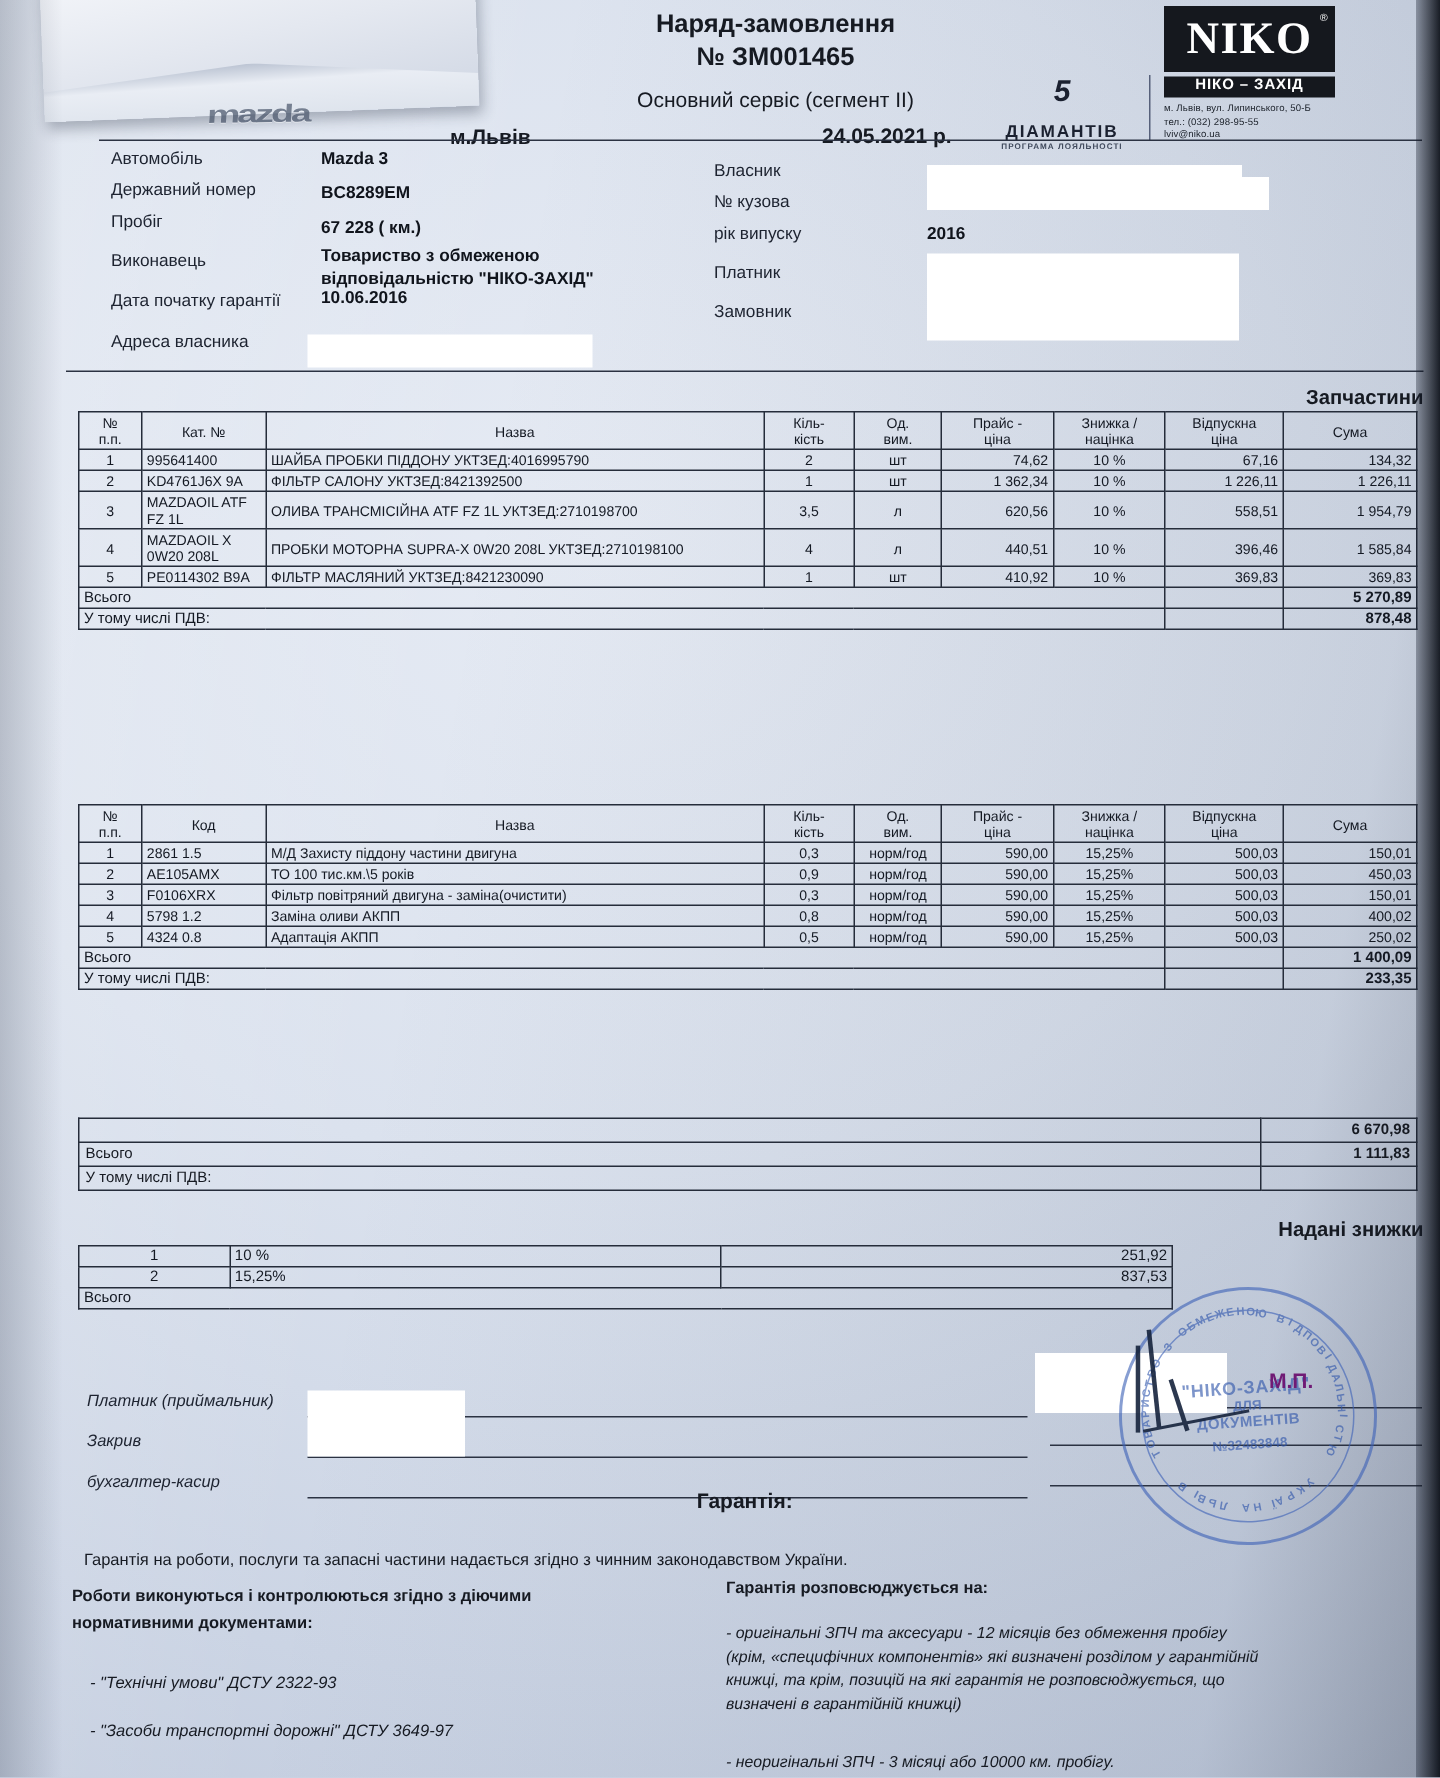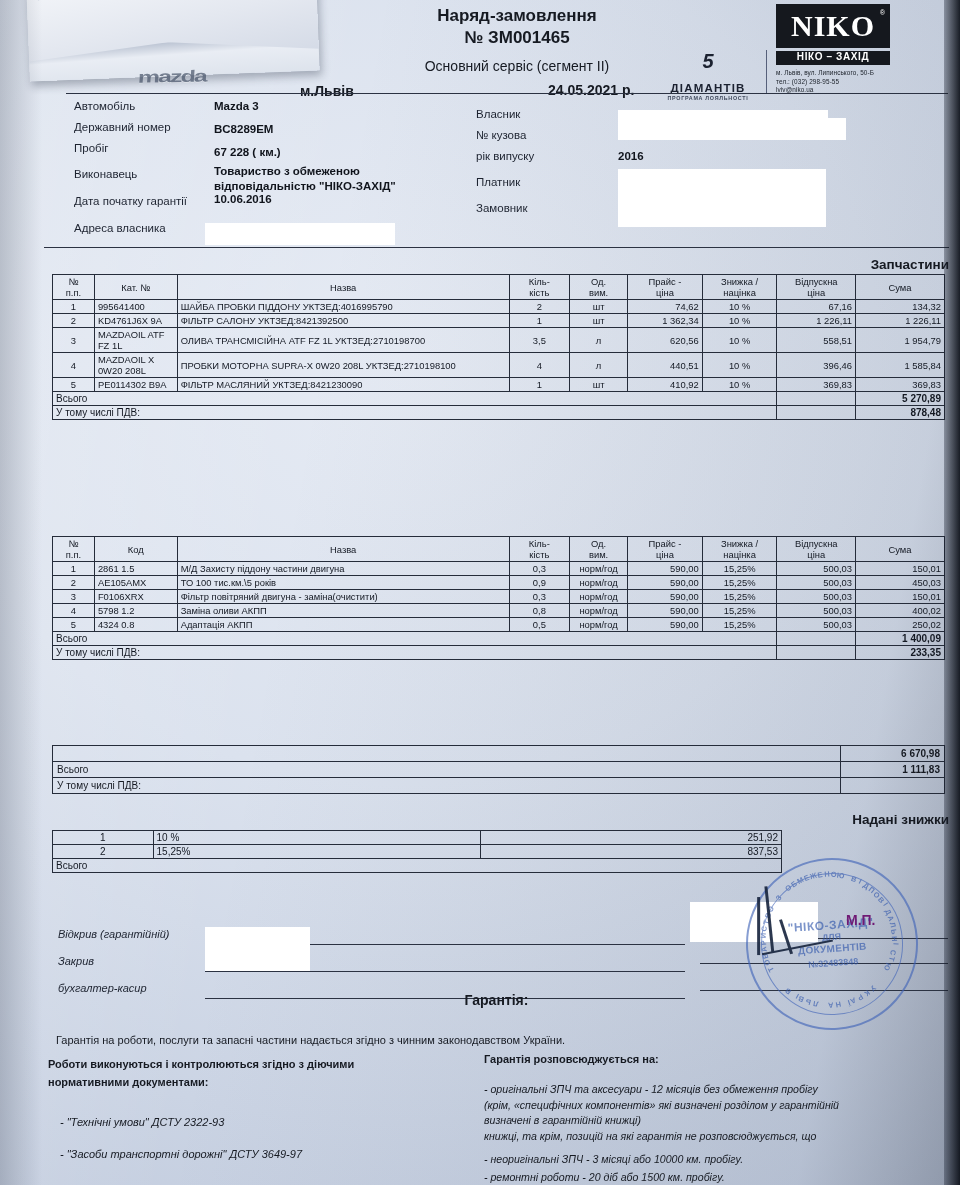--- a/index.html
+++ b/index.html
@@ -429,21 +429,21 @@
           <td class="c">2</td>
           <td class="l">15,25%</td>
           <td class="r">837,53</td>
         </tr>
         <tr>
           <td colspan="3" class="tot-lbl">Всього</td>
         </tr>
       </tbody>
   </table>
 
-  <div class="sig-lbl" style="left:58px;top:928px;">Відкрив (гарантійній)</div>
+  <div class="sig-lbl" style="left:58px;top:928px;">Платник (приймальник)</div>
   <div class="sig-line" style="left:205px;top:944px;width:480px;"></div>
   <div class="sig-line" style="left:700px;top:938px;width:248px;"></div>
 
   <div class="sig-lbl" style="left:58px;top:955px;">Закрив</div>
   <div class="sig-line" style="left:205px;top:971px;width:480px;"></div>
   <div class="sig-line" style="left:700px;top:963px;width:248px;"></div>
 
   <div class="sig-lbl" style="left:58px;top:982px;">бухгалтер-касир</div>
   <div class="sig-line" style="left:205px;top:998px;width:480px;"></div>
   <div class="sig-line" style="left:700px;top:990px;width:248px;"></div>
@@ -527,21 +527,21 @@
 
   <div class="war-line war-bold" style="left:48px;top:1058px;">Роботи виконуються і контролюються згідно з діючими</div>
   <div class="war-line war-bold" style="left:48px;top:1076px;">нормативними документами:</div>
   <div class="war-line war-it" style="left:60px;top:1116px;">- "Технічні умови" ДСТУ 2322-93</div>
   <div class="war-line war-it" style="left:60px;top:1148px;">- "Засоби транспортні дорожні" ДСТУ 3649-97</div>
 
   <div class="war-line war-bold" style="left:484px;top:1053px;">Гарантія розповсюджується на:</div>
   <div class="war-col war-it" id="war-right" style="left:484px;top:1082px;width:470px;">
       <div>- оригінальні ЗПЧ та аксесуари - 12 місяців без обмеження пробігу</div>
       <div>(крім, «специфічних компонентів» які визначені розділом у гарантійній</div>
+      <div>книжці, та крім, позицій на які гарантія не розповсюджується, що</div>
       <div>визначені в гарантійній книжці)</div>
-      <div>книжці, та крім, позицій на які гарантія не розповсюджується, що</div>
-      <div style="margin-top: 8px;">- неоригінальні ЗПЧ - 3 місяці або 10000 км. пробігу.</div>
+      <div style="margin-top: 24px;">- неоригінальні ЗПЧ - 3 місяці або 10000 км. пробігу.</div>
       <div style="margin-top: 2px;">- ремонтні роботи - 20 діб або 1500 км. пробігу.</div>
     </div>
 
   <div class="edge-right"></div>
   <div class="edge-bottom-l"></div>
 </div>
 
 </body></html>

